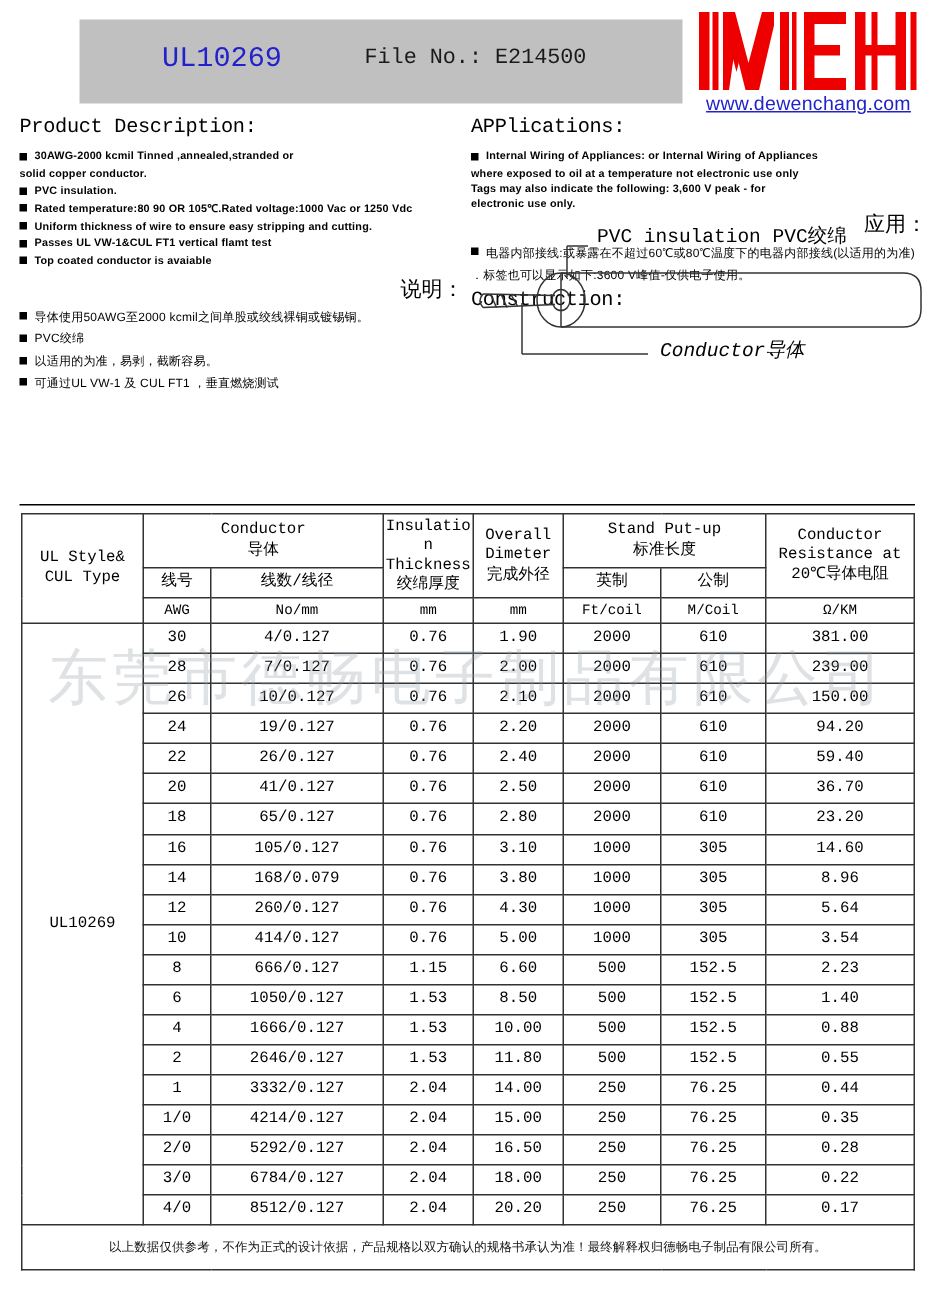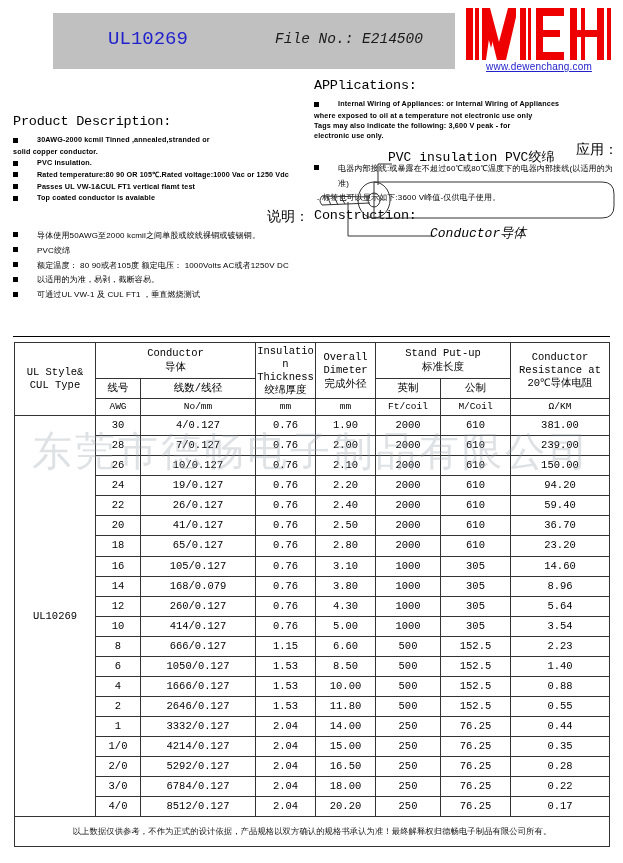--- a/index.html
+++ b/index.html
@@ -33,68 +33,66 @@
     text-align: center;
     font-family: "Liberation Mono", monospace;
     font-size: 19px;
     color: #2222cc;
     letter-spacing: 0px;
   }
   #file-no {
     position: absolute;
     left: 243px; top: 31px;
     width: 212px;
-    text-align: center;
     font-family: "Liberation Mono", monospace;
     font-size: 14.5px;
     color: #1a1a1a;
-    font-style: italic;
   }
   #logo-wrap {
     position: absolute;
     right: 6px; top: 8px;
     width: 156px;
     text-align: center;
   }
   #logo-svg { display: block; margin: 0 auto; }
   #logo-url {
     font-family: "Liberation Sans", sans-serif;
-    font-size: 10px;
+    font-size: 13px;
     color: #2222cc;
     text-decoration: underline;
     letter-spacing: .2px;
     margin-top: 1px;
   }
 
   
   #cols {
     position: relative;
     height: 260px;
   }
   .col { position: absolute; top: 0; }
-  #col-left  { left: 13px;  width: 296px; margin-top: 36px; }
+  #col-left  { left: 13px;  width: 296px; }
   #col-right { left: 314px; width: 304px; }
 
   .sec-head {
     font-family: "Liberation Mono", monospace;
     font-size: 13.5px;
     font-weight: normal;
     margin: 0 0 5px 0;
     letter-spacing: -0.2px;
   }
   .sec-head-cn {
     font-family: "Liberation Sans", sans-serif;
     font-size: 14px;
     margin: 0 0 3px 0;
     text-align: right;
   }
   ul.blist { list-style: none; margin: 0; padding: 0; }
   ul.blist li {
     position: relative;
-    padding-left: 24px;
+    padding-left: 10px;
     font-family: "Liberation Sans", sans-serif;
     font-size: 7.2px;
     line-height: 1.62;
     letter-spacing: .15px;
     font-weight: bold;
     color: #000;
   }
   ul.blist li.nob { padding-left: 0; }
   ul.blist li.bul::before {
     content: "";
@@ -116,20 +114,21 @@
   #diagram {
     position: absolute;
     left: 314px; top: 0px;
     width: 305px; height: 92px;
   }
   .dg-label {
     position: absolute;
     font-family: "Liberation Mono", monospace;
     font-size: 13px;
     white-space: nowrap;
+    margin-left: 10px;
   }
   .dg-label .cn { font-family: "Liberation Sans", sans-serif; font-size: 13px; }
 
   
   #sep {
     position: absolute;
     left: 13px; top: 336px;
     width: 597px;
     border-top: 1.6px solid #000;
   }
@@ -238,29 +237,29 @@
 
 <div id="cols">
 
   <div class="col" id="col-left">
     <div class="sec-head">Product Description:</div>
     <ul class="blist">
       <li class="bul">30AWG-2000 kcmil Tinned ,annealed,stranded or</li>
       <li class="nob">solid copper conductor.</li>
       <li class="bul">PVC insulation.</li>
       <li class="bul">Rated temperature:80 90 OR 105℃.Rated voltage:1000 Vac or 1250 Vdc</li>
+      <li class="bul">Uniform thickness of wire to ensure easy stripping and cutting.</li>
       <li class="bul">Passes UL VW-1&amp;CUL FT1 vertical flamt test</li>
       <li class="bul">Top coated conductor is avaiable</li>
     </ul>
     <div class="spacer4"></div>
     <div class="sec-head-cn">说明：</div>
     <ul class="blist">
       <li class="bul cn">导体使用50AWG至2000 kcmil之间单股或绞线裸铜或镀锡铜。</li>
       <li class="bul cn">PVC绞绵</li>
-      <li class="bul cn">额定温度： 80 90或者105度  额定电压： 1000Volts AC或者1250V DC</li>
       <li class="bul cn">以适用的为准，易剥，截断容易。</li>
       <li class="bul cn">可通过UL VW-1 及 CUL FT1 ，垂直燃烧测试</li>
     </ul>
   </div>
 
   <div class="col" id="col-right">
     <div class="sec-head">APPlications:</div>
     <ul class="blist">
       <li class="bul">Internal Wiring of Appliances: or Internal Wiring of Appliances</li>
       <li class="nob">where exposed to oil at a temperature not electronic use only</li>

